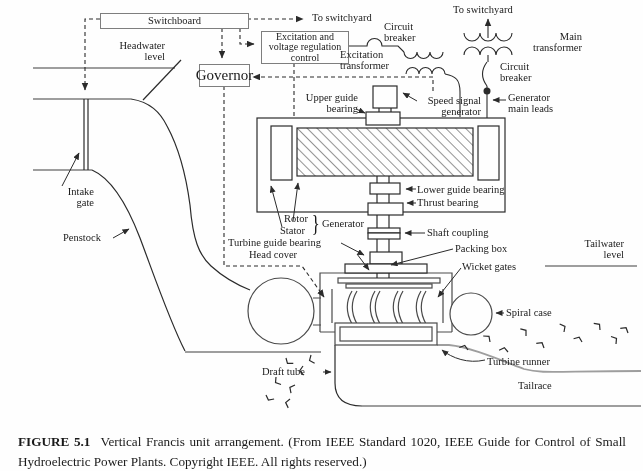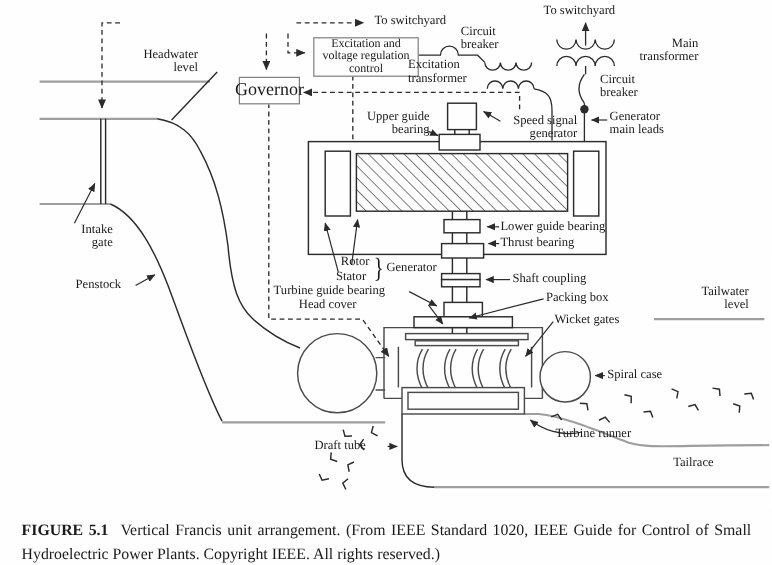--- a/index.html
+++ b/index.html
@@ -145,20 +145,21 @@
       <path d="M0,0 L4,4 L9,1" transform="translate(526,336) rotate(225)"></path>
       <path d="M0,0 L4,4 L9,1" transform="translate(544,348) rotate(205)"></path>
       <path d="M0,0 L4,4 L9,1" transform="translate(564,332) rotate(235)"></path>
       <path d="M0,0 L4,4 L9,1" transform="translate(582,342) rotate(195)"></path>
       <path d="M0,0 L4,4 L9,1" transform="translate(600,330) rotate(220)"></path>
       <path d="M0,0 L4,4 L9,1" transform="translate(616,344) rotate(230)"></path>
       <path d="M0,0 L4,4 L9,1" transform="translate(628,333) rotate(205)"></path>
     </g>
   </svg>
 
+  <div class="box" style="left:100px;top:13px;width:147px;height:14px;">Switchboard</div>
   <div class="box" style="left:199px;top:64px;width:49px;height:21px;font-size:15px;">Governor</div>
   <div class="box" style="left:261px;top:31px;width:86px;height:31px;font-size:10px;white-space:pre-line;">Excitation and
 voltage regulation
 control</div>
 
   <div class="lbl" style="left:312px;top:12px;">To switchyard</div>
   <div class="lbl" style="left:453px;top:4px;">To switchyard</div>
   <div class="lbl" style="left:384px;top:21px;">Circuit
 breaker</div>
   <div class="lbl rgt" style="left:340px;top:49px;width:63px;">Excitation
@@ -185,18 +186,18 @@
   <div class="lbl" style="left:322px;top:218px;">Generator</div>
   <div class="lbl" style="left:427px;top:227px;">Shaft coupling</div>
   <div class="lbl" style="left:63px;top:232px;">Penstock</div>
   <div class="lbl" style="left:228px;top:237px;">Turbine guide bearing</div>
   <div class="lbl" style="left:249px;top:249px;">Head cover</div>
   <div class="lbl" style="left:455px;top:243px;">Packing box</div>
   <div class="lbl" style="left:462px;top:261px;">Wicket gates</div>
   <div class="lbl ctr" style="left:548px;top:238px;width:76px;">Tailwater
 level</div>
   <div class="lbl" style="left:506px;top:307px;font-family:Liberation Serif, serif;">Spiral case</div>
-  <div class="lbl" style="left:463px;top:356px;">Turbine runner</div>
+  <div class="lbl" style="left:487px;top:356px;">Turbine runner</div>
   <div class="lbl" style="left:262px;top:366px;">Draft tube</div>
-  <div class="lbl" style="left:518px;top:380px;margin-left:43px;">Tailrace</div>
+  <div class="lbl" style="left:518px;top:380px;">Tailrace</div>
 
   <p id="caption"><b>FIGURE 5.1</b><span>Vertical Francis unit arrangement. (From IEEE Standard 1020, IEEE Guide for Control of Small Hydroelectric Power Plants. Copyright IEEE. All rights reserved.)</span></p>
 </div>
 
 </body></html>

